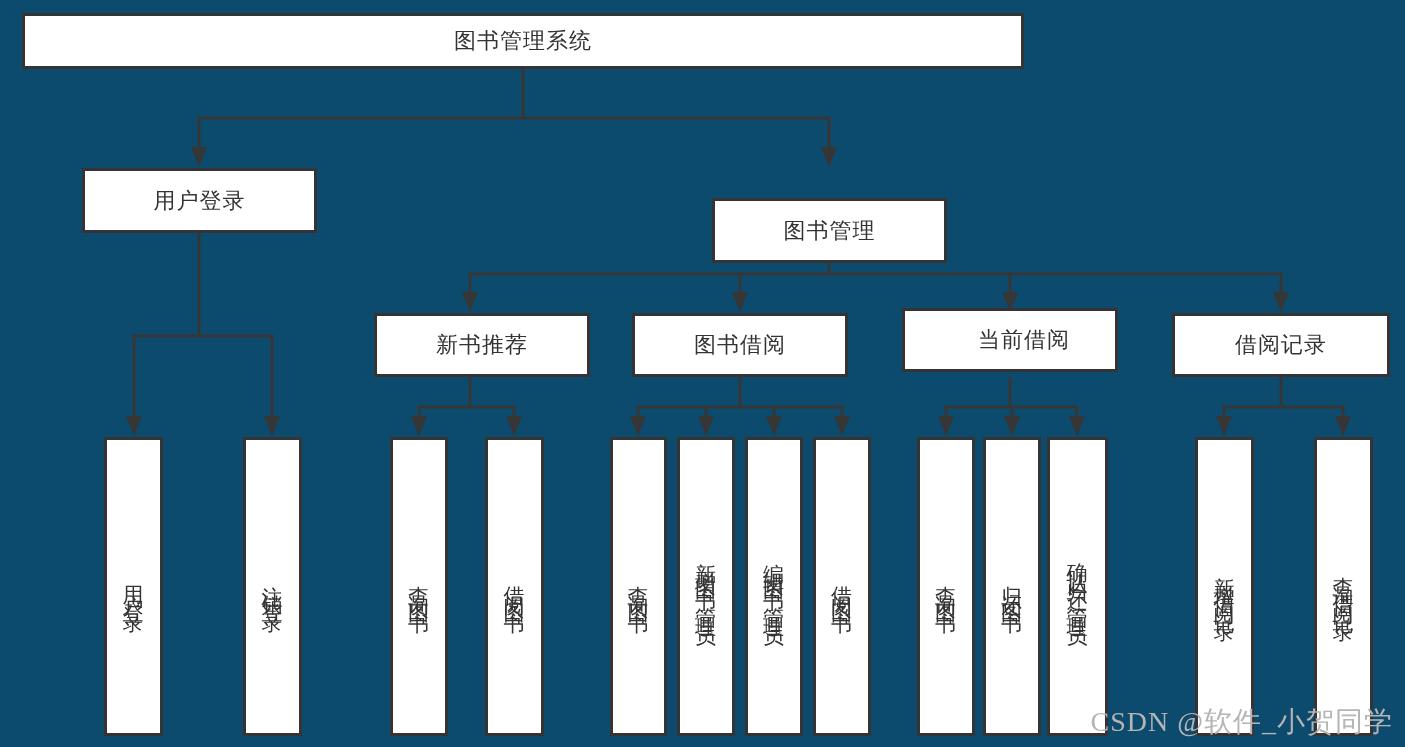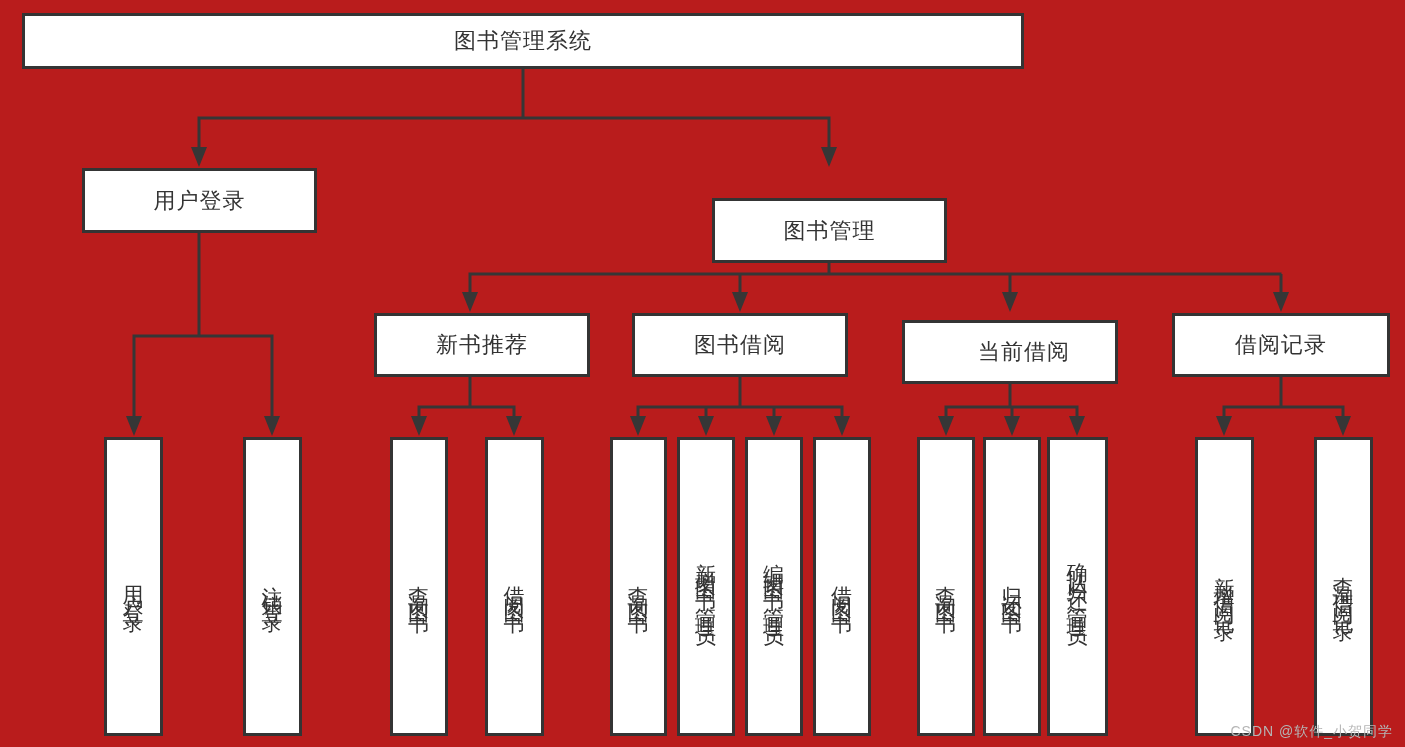--- a/index.html
+++ b/index.html
@@ -1,20 +1,20 @@
 <!DOCTYPE html>
 <html><head>
 <meta charset="utf-8">
 <style>
   html, body { margin: 0; padding: 0; background: #ffffff; }
   .canvas {
     position: relative;
     width: 1405px;
     height: 747px;
-    background: #b91c1c;
+    background: #0c4a6e;
     font-family: "Liberation Sans", sans-serif;
     overflow: hidden;
   }
   .connectors {
     position: absolute;
     left: 0; top: 0;
     width: 1405px; height: 747px;
   }
   .box {
     position: absolute;
@@ -33,24 +33,25 @@
     writing-mode: vertical-rl;
     text-orientation: mixed;
     font-size: 21px;
     letter-spacing: 9px;
     line-height: 1;
   }
   .watermark {
     position: absolute;
     right: 12px;
     bottom: 6px;
-    font-size: 14px;
+    font-size: 28px;
     color: #b5b5b5;
     letter-spacing: 1px;
     white-space: nowrap;
+    font-family: Liberation Serif, serif;
   }
 </style>
 </head>
 <body>
 
 <div class="canvas">
 
   <svg class="connectors" viewBox="0 0 1405 747" xmlns="http://www.w3.org/2000/svg">
     <g stroke="#363636" stroke-width="3" fill="none">
 
@@ -98,21 +99,21 @@
     </g>
   </svg>
 
   <div class="box" style="left:22px; top:13px; width:1002px; height:56px;">图书管理系统</div>
 
   <div class="box" style="left:82px; top:168px; width:235px; height:65px;">用户登录</div>
   <div class="box" style="left:712px; top:168px; width:235px; height:65px;margin-top:30px;">图书管理</div>
 
   <div class="box" style="left:362px; top:313px; width:216px; height:64px;margin-left:12px;">新书推荐</div>
   <div class="box" style="left:632px; top:313px; width:216px; height:64px;">图书借阅</div>
-  <div class="box" style="left:902px; top:320px; width:216px; height:64px;padding-left:28px;">当前借阅</div>
+  <div class="box" style="left:902px; top:308px; width:216px; height:64px;padding-left:28px;">当前借阅</div>
   <div class="box" style="left:1172px; top:313px; width:218px; height:64px;">借阅记录</div>
 
   <div class="box leaf" style="left:104px; top:437px; width:59px; height:299px;">用户登录</div>
   <div class="box leaf" style="left:243px; top:437px; width:59px; height:299px;">注销登录</div>
 
   <div class="box leaf" style="left:390px; top:437px; width:58px; height:299px;">查询图书</div>
   <div class="box leaf" style="left:485px; top:437px; width:59px; height:299px;">借阅图书</div>
 
   <div class="box leaf" style="left:610px; top:437px; width:57px; height:299px;">查询图书</div>
   <div class="box leaf" style="left:677px; top:437px; width:58px; height:299px;">新增图书（管理员）</div>

